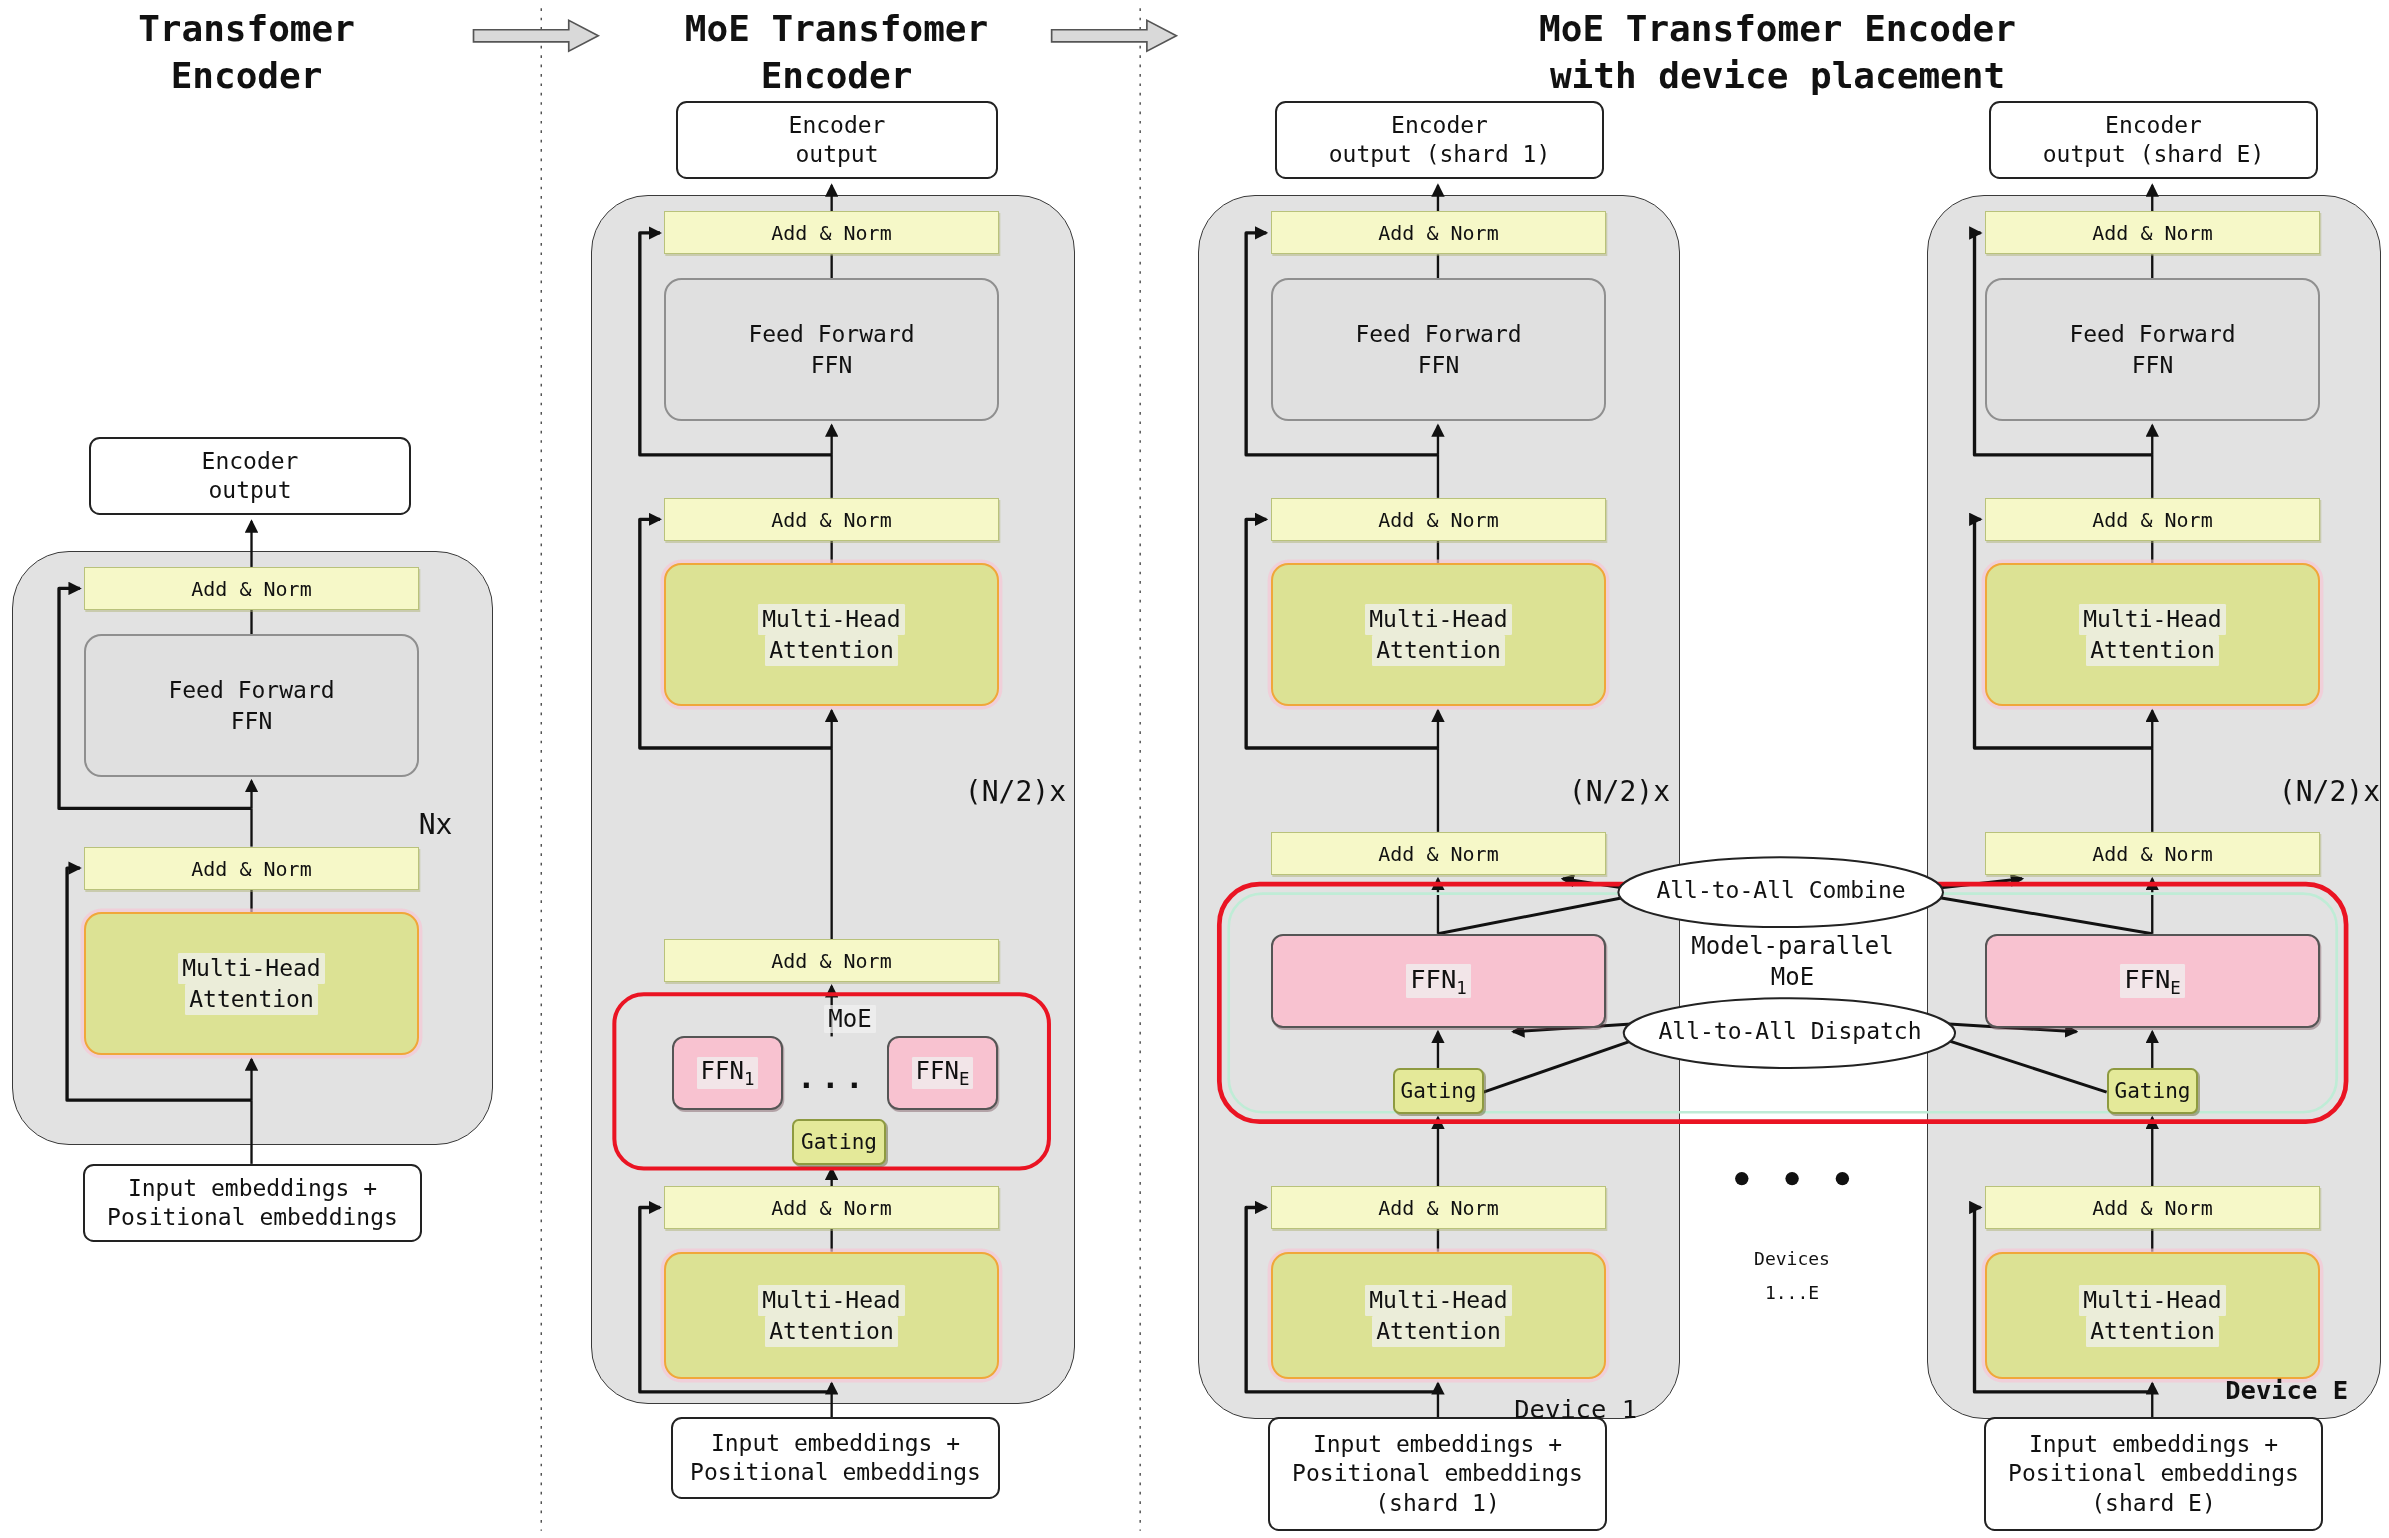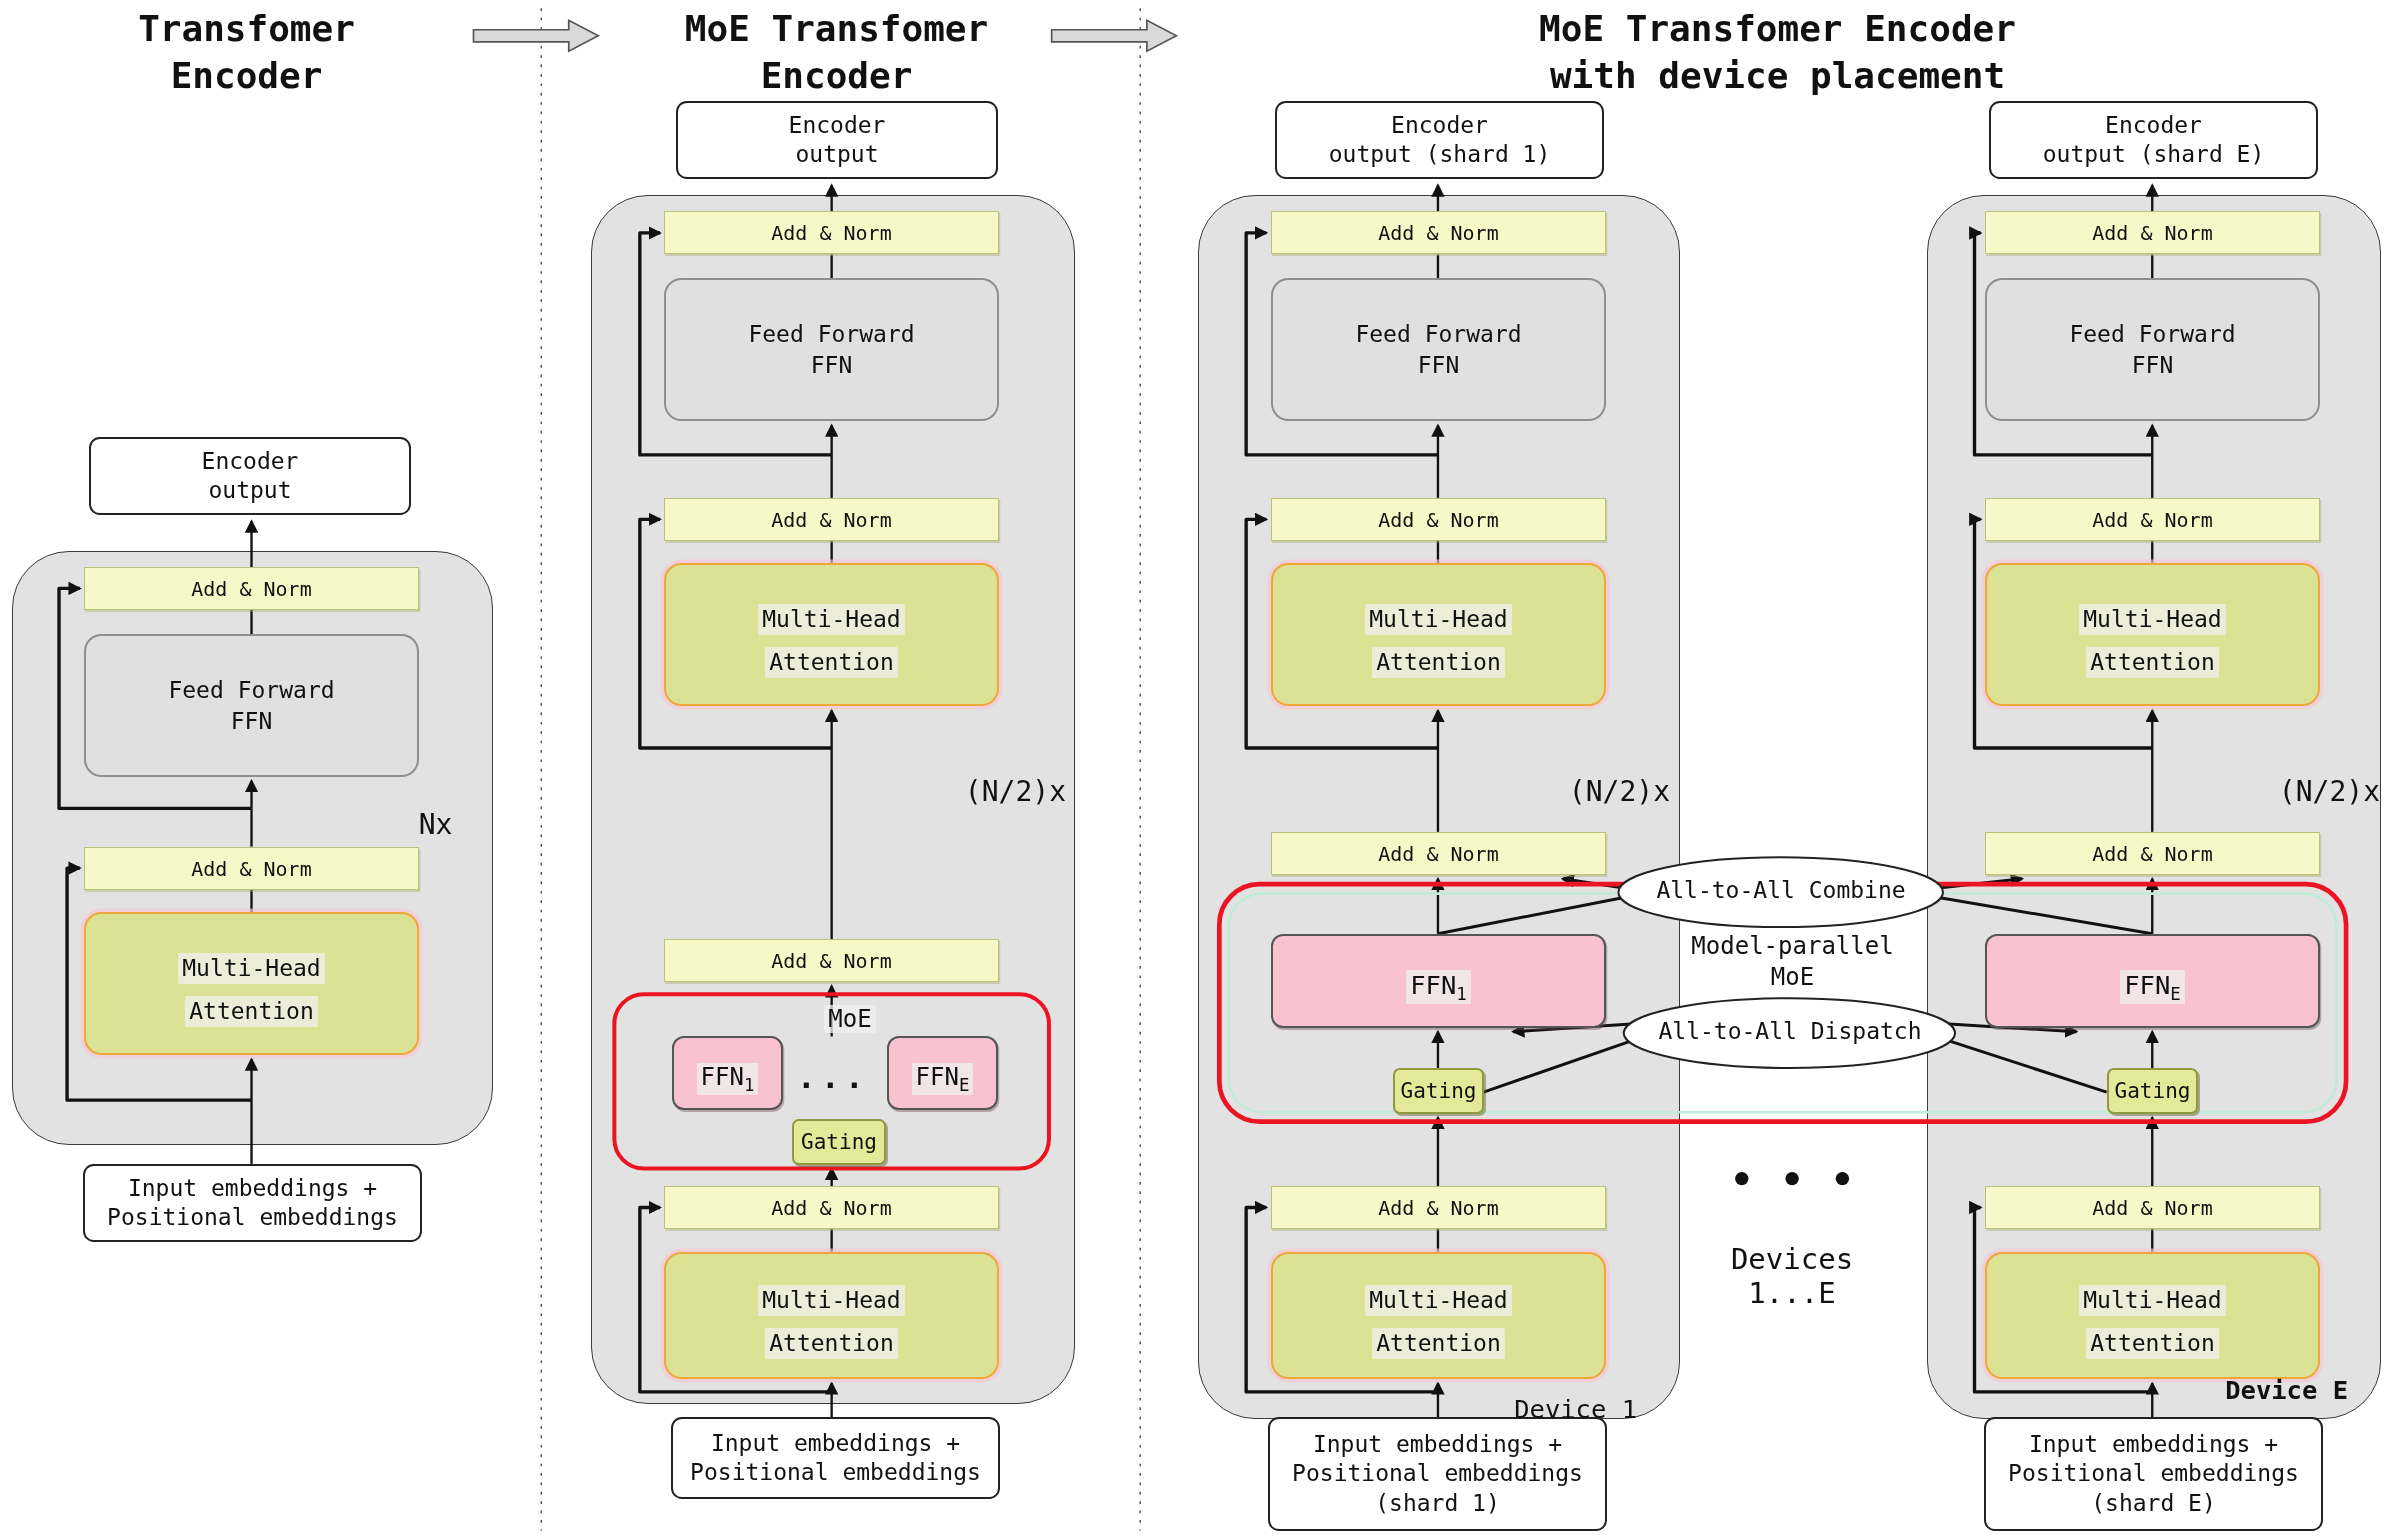--- a/index.html
+++ b/index.html
@@ -13,21 +13,21 @@
   .an{background:#f6f8c8;border:1.3px solid #b9c27b;box-shadow:1.3px 2px 0 rgba(170,175,110,.45);font-size:20px;}
   .ffng{background:#e0e0e0;border:2px solid #8f8f8f;border-radius:17.4px;font-size:23px;line-height:31px;}
   .mha{background:#dce294;border:2.7px solid #f0a73a;border-radius:17.4px;font-size:23px;line-height:31px;
        box-shadow:0 0 0 3.4px rgba(248,196,212,.65);}
   .expert{background:#f8c2d0;border:2px solid #555;border-radius:12px;font-size:24px;
           box-shadow:1.3px 2px 0 rgba(110,70,80,.4);}
   .gating{background:#e4e999;border:2px solid #8e9a40;border-radius:6.7px;font-size:21px;
           box-shadow:2px 2px 0 rgba(90,90,40,.45);}
   .lbl{position:absolute;z-index:3;text-align:center;}
   .title{font-size:36px;font-weight:bold;line-height:47px;}
-  .hl{background:rgba(240,240,240,.75);padding:0 4px;border-radius:1.3px;margin-top:12px;}
+  .hl{background:rgba(240,240,240,.75);padding:0 4px;border-radius:1.3px;}
   .right{text-align:right;}
   sub{font-size:17.4px;}
 </style>
 </head>
 <body>
 
 <div class="stage">
 
   <div class="panel" style="left:12px;top:551px;width:479px;height:592px;"></div>
   <div class="panel" style="left:591px;top:195px;width:482px;height:1207px;"></div>
@@ -313,19 +313,19 @@
     <span>Device E</span></div>
 
   <div class="lbl" style="left:1620px;top:877px;width:322px;font-size:23px;">
     <span>All-to-All Combine</span></div>
   <div class="lbl" style="left:1629px;top:1018px;width:322px;font-size:23px;">
     <span>All-to-All Dispatch</span></div>
   <div class="lbl" style="left:1672px;top:931px;width:241px;font-size:24px;line-height:31px;">
     <span style="display:block">Model-parallel</span>
     <span style="display:block">MoE</span>
     </div>
-  <div class="lbl" style="left:1705px;top:1242px;width:174px;font-size:29px;line-height:34px;">
+  <div class="lbl" style="left:1705px;top:1242px;width:174px;font-size:18px;line-height:34px;">
     <span style="display:block">Devices</span>
     <span style="display:block">1...E</span>
     </div>
 
 </div>
 
 
 </body></html>

